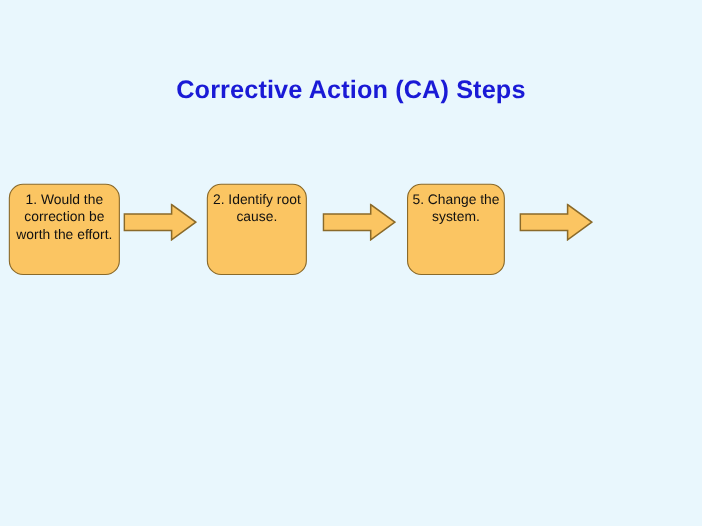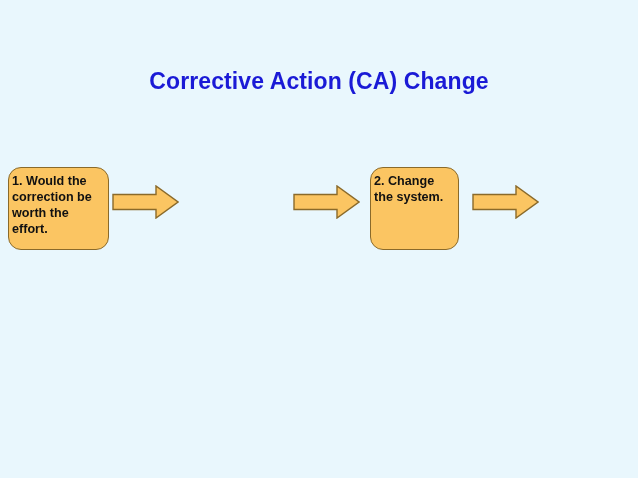--- a/index.html
+++ b/index.html
@@ -41,23 +41,24 @@
     border: 1px solid #8a6a2a;
     border-radius: 13px;
     display: flex;
     align-items: flex-start;
     justify-content: center;
     padding: 5px 3px 3px 3px;
     overflow: hidden;
   }
   .step-text {
     font-size: 12.6px;
-    font-weight: bold;
+    font-weight: normal;
     color: #111111;
     line-height: 16px;
+    text-align: center;
     width: 100%;
   }
   .box-1 { left: 8px;   width: 101px; }
   .box-2 { left: 188px; width: 91px; }
   .box-3 { left: 370px; width: 89px; }
   .box-4 { left: 545px; width: 88px; }
 
   .arrow {
     position: absolute;
     top: 185px;
@@ -67,41 +68,44 @@
   .arrow svg { display: block; width: 67px; height: 34px; }
   .arrow-1 { left: 112px; }
   .arrow-2 { left: 293px; }
   .arrow-3 { left: 472px; }
 </style>
 </head>
 <body>
 
 <div id="canvas">
 
-  <div id="slide-title">Corrective Action (CA) Change</div>
+  <div id="slide-title">Corrective Action (CA) Steps</div>
 
   <div class="step-box box-1">
     <div class="step-text">1. Would the correction be worth the effort.</div>
   </div>
 
   <div class="arrow arrow-1">
     <svg viewBox="0 0 67 34" xmlns="http://www.w3.org/2000/svg">
       <polygon points="1,9.5 44,9.5 44,1 66,17 44,33 44,24.5 1,24.5" fill="#fbc562" stroke="#8a6a2a" stroke-width="1.4" stroke-linejoin="miter"></polygon>
     </svg>
   </div>
 
+  <div class="step-box box-2">
+    <div class="step-text">2. Identify root cause.</div>
+  </div>
 
   <div class="arrow arrow-2">
     <svg viewBox="0 0 67 34" xmlns="http://www.w3.org/2000/svg">
       <polygon points="1,9.5 44,9.5 44,1 66,17 44,33 44,24.5 1,24.5" fill="#fbc562" stroke="#8a6a2a" stroke-width="1.4" stroke-linejoin="miter"></polygon>
     </svg>
   </div>
 
   <div class="step-box box-3">
-    <div class="step-text">2. Change the system.</div>
+    <div class="step-text">5. Change the system.</div>
   </div>
 
   <div class="arrow arrow-3">
     <svg viewBox="0 0 67 34" xmlns="http://www.w3.org/2000/svg">
       <polygon points="1,9.5 44,9.5 44,1 66,17 44,33 44,24.5 1,24.5" fill="#fbc562" stroke="#8a6a2a" stroke-width="1.4" stroke-linejoin="miter"></polygon>
     </svg>
   </div>
 
 
 </div>

